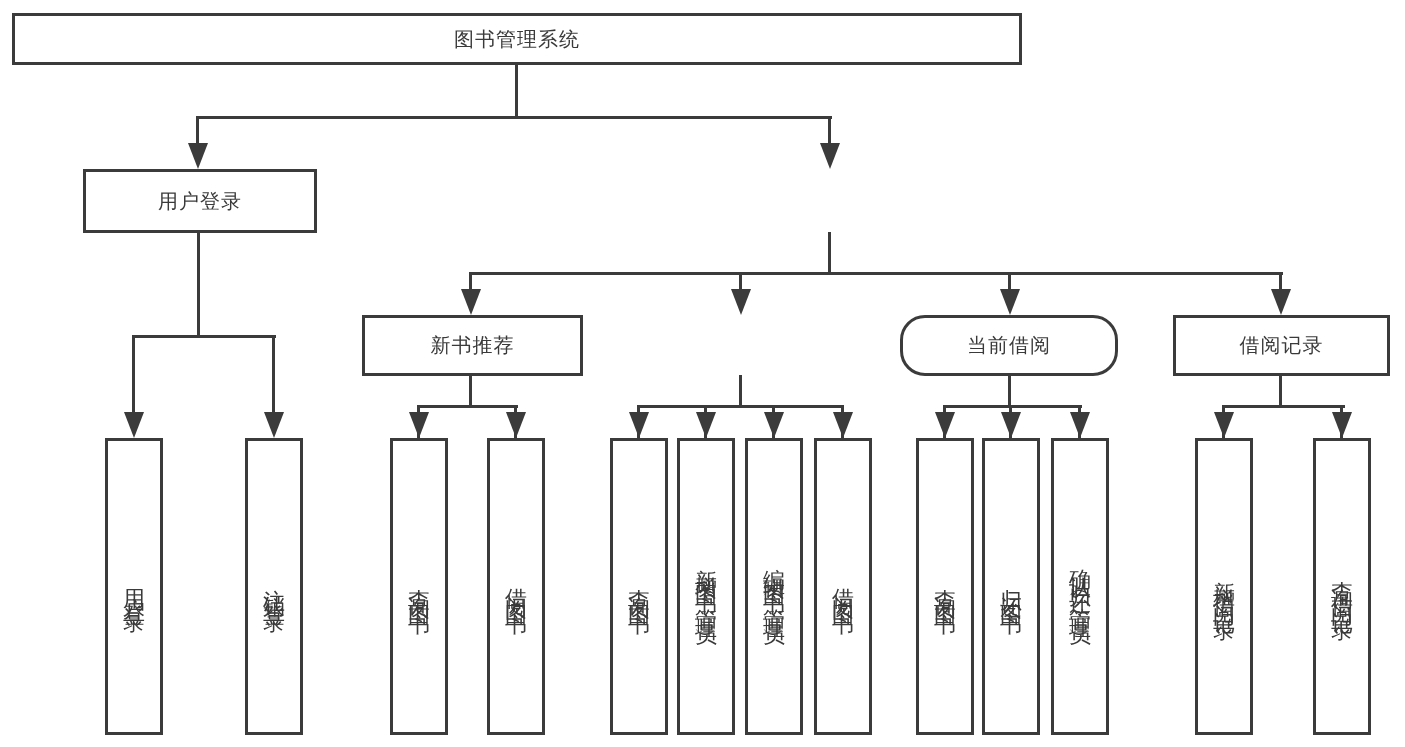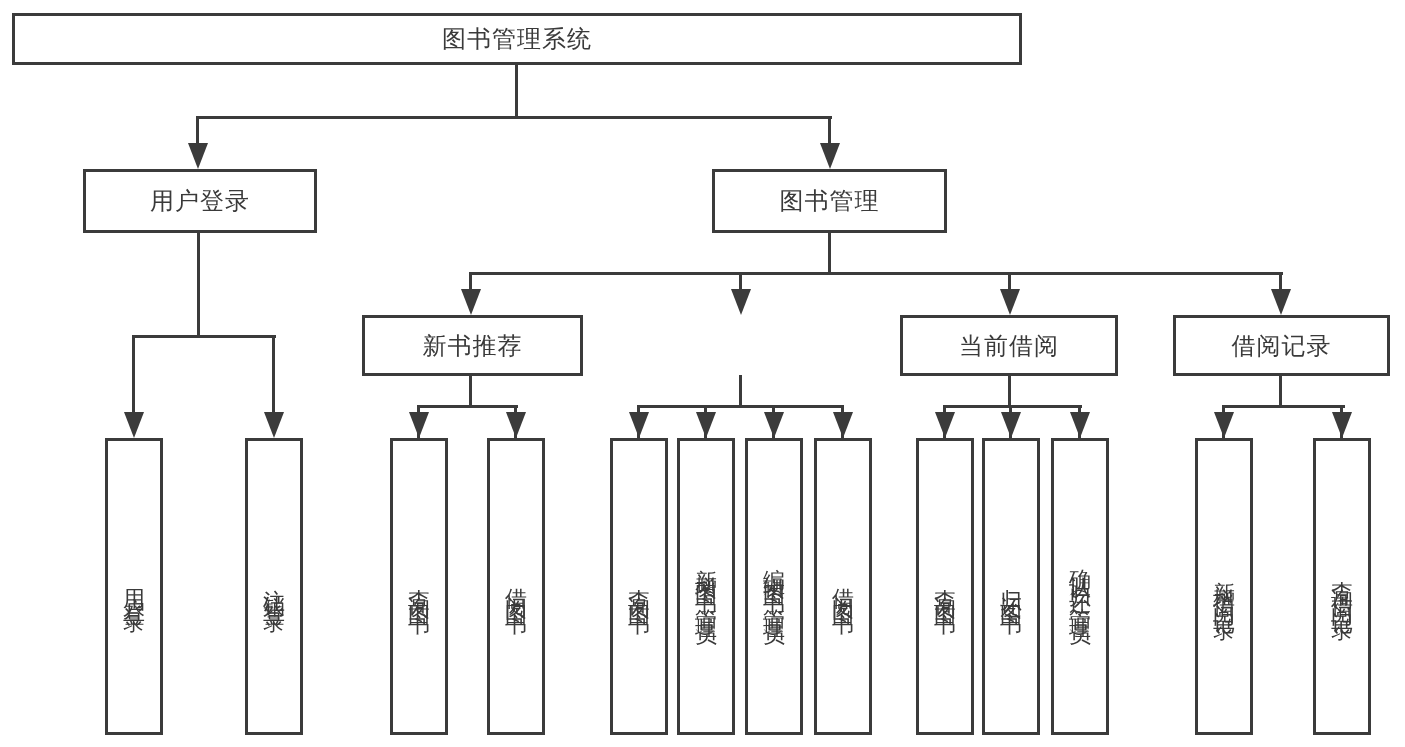--- a/index.html
+++ b/index.html
@@ -13,21 +13,21 @@
     overflow: hidden;
   }
   .hbox {
     position: absolute;
     box-sizing: border-box;
     border: 3px solid #3b3b3b;
     background: #ffffff;
     display: flex;
     align-items: center;
     justify-content: center;
-    font-size: 24px;
+    font-size: 20px;
     letter-spacing: 1px;
     color: #3a3a3a;
   }
   .vbox {
     position: absolute;
     box-sizing: border-box;
     border: 3px solid #3b3b3b;
     background: #ffffff;
     display: flex;
     align-items: center;
@@ -75,23 +75,20 @@
   <div class="vline" style="left:515px; top:64px; height:54px;"></div>
   <div class="hline" style="left:196px; top:116px; width:636px;"></div>
   <div class="vline" style="left:196px; top:116px; height:29px;"></div>
   <div class="arrow" style="left:188px; top:143px;"></div>
   <div class="vline" style="left:828px; top:116px; height:29px;"></div>
   <div class="arrow" style="left:820px; top:143px;"></div>
 
   <div class="hbox" style="left:83px; top:169px; width:234px; height:64px;">
     <span>用户登录</span>
   </div>
-  <div class="hbox" style="left:712px; top:169px; width:235px; height:64px;">
-    <span>图书管理</span>
-  </div>
 
   <div class="vline" style="left:197px; top:231px; height:106px;"></div>
   <div class="hline" style="left:132px; top:335px; width:144px;"></div>
   <div class="vline" style="left:132px; top:335px; height:80px;"></div>
   <div class="arrow" style="left:124px; top:412px;"></div>
   <div class="vline" style="left:272px; top:335px; height:80px;"></div>
   <div class="arrow" style="left:264px; top:412px;"></div>
 
   <div class="vline" style="left:828px; top:232px; height:42px;"></div>
   <div class="hline" style="left:469px; top:272px; width:814px;"></div>
@@ -100,21 +97,21 @@
   <div class="vline" style="left:739px; top:272px; height:20px;"></div>
   <div class="arrow" style="left:731px; top:289px;"></div>
   <div class="vline" style="left:1008px; top:272px; height:20px;"></div>
   <div class="arrow" style="left:1000px; top:289px;"></div>
   <div class="vline" style="left:1279px; top:272px; height:20px;"></div>
   <div class="arrow" style="left:1271px; top:289px;"></div>
 
   <div class="hbox" style="left:362px; top:315px; width:221px; height:61px;align-items:center;">
     <span>新书推荐</span>
   </div>
-  <div class="hbox" style="left:900px; top:315px; width:218px; height:61px;">
+  <div class="hbox" style="left:900px; top:315px; width:218px; height:61px;border-radius:25px;">
     <span>当前借阅</span>
   </div>
   <div class="hbox" style="left:1173px; top:315px; width:217px; height:61px;">
     <span>借阅记录</span>
   </div>
 
   <div class="vline" style="left:469px; top:375px; height:32px;"></div>
   <div class="hline" style="left:417px; top:405px; width:101px;"></div>
   <div class="vline" style="left:417px; top:405px; height:33px;"></div>
   <div class="arrow" style="left:409px; top:412px;"></div>

